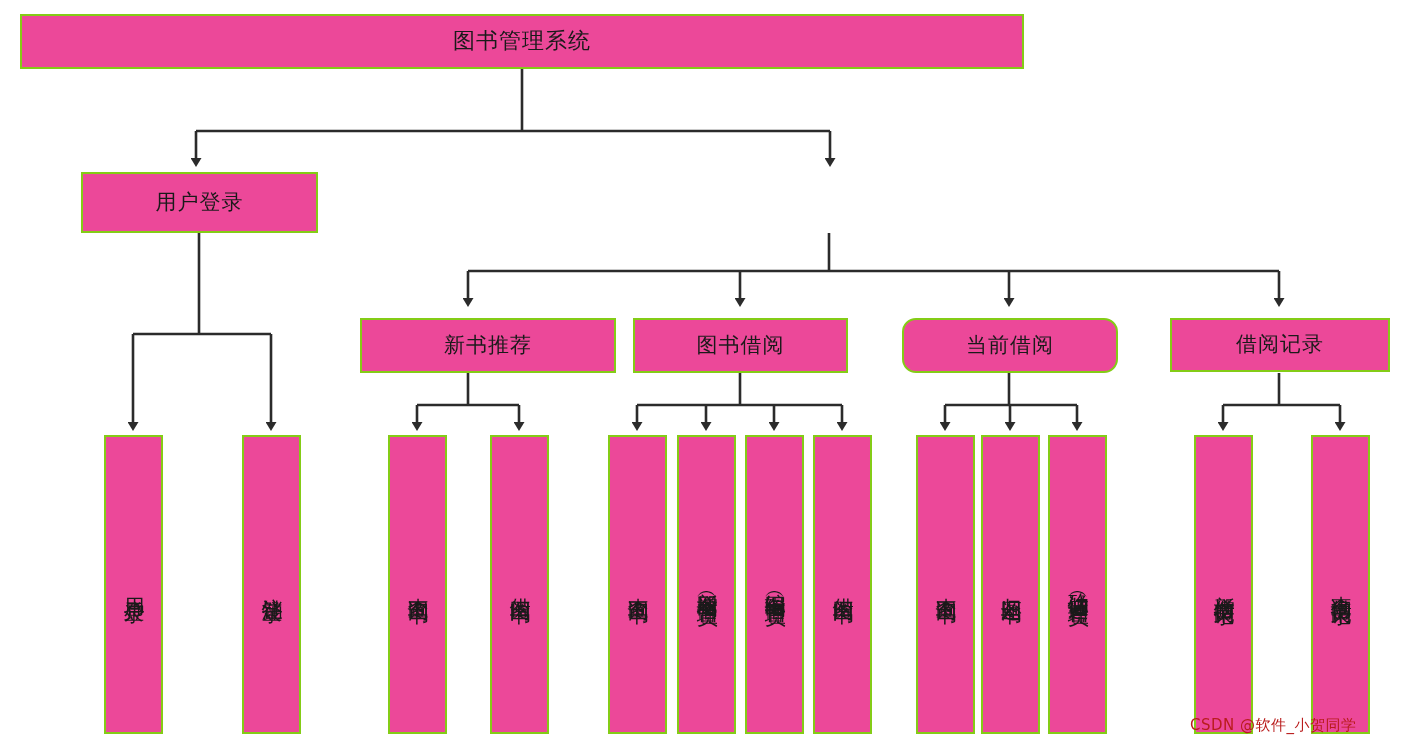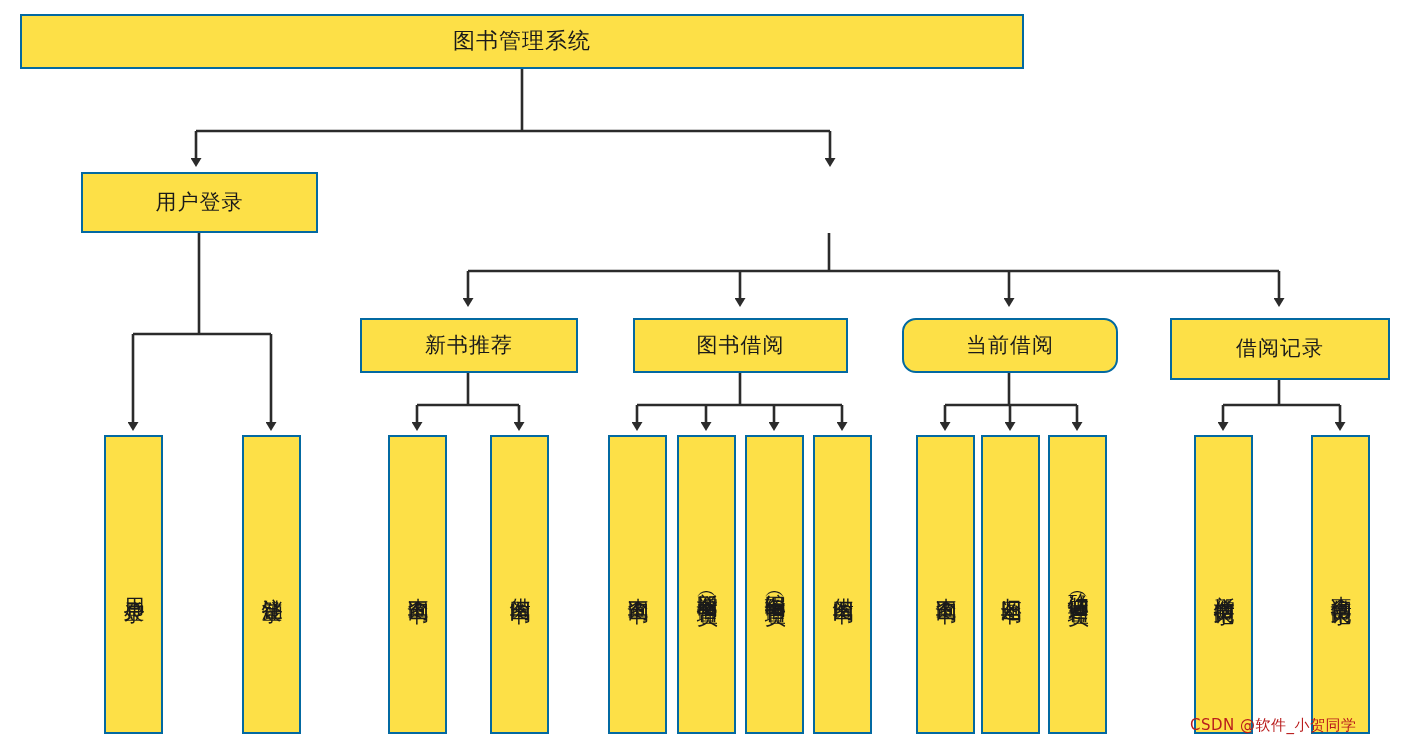--- a/index.html
+++ b/index.html
@@ -22,22 +22,22 @@
     position: absolute;
     left: 0;
     top: 0;
     width: 1405px;
     height: 747px;
     pointer-events: none;
   }
   .node {
     position: absolute;
     box-sizing: border-box;
-    border: 2px solid #0369a1;
-    background: #fde047;
+    border: 2px solid #84cc16;
+    background: #ec4899;
     display: flex;
     align-items: center;
     justify-content: center;
     color: #1a1a1a;
   }
   .node.horiz {
     font-size: 21px;
     letter-spacing: 1px;
     line-height: 1.2;
   }
@@ -119,27 +119,27 @@
       <path d="M1223,405 L1223,424" marker-end="url(#arrow)"></path>
       <path d="M1340,405 L1340,424" marker-end="url(#arrow)"></path>
     </g>
   </svg>
 
   <div class="node horiz" id="root-node" style="left:20px; top:14px; width:1004px; height:55px;">图书管理系统</div>
 
   <div class="node horiz" style="left:81px; top:172px; width:237px; height:61px;">用户登录</div>
 
 
-  <div class="node horiz" style="left:360px; top:318px; width:218px; height:55px;">新书推荐</div>
+  <div class="node horiz" style="left:360px; top:318px; width:256px; height:55px;">新书推荐</div>
 
   <div class="node horiz" style="left:633px; top:318px; width:215px; height:55px;">图书借阅</div>
 
   <div class="node horiz" style="left:902px; top:318px; width:216px; height:55px;border-radius:14px;">当前借阅</div>
 
-  <div class="node horiz" style="left:1170px; top:318px; width:220px; height:62px;">借阅记录</div>
+  <div class="node horiz" style="left:1170px; top:318px; width:220px; height:54px;">借阅记录</div>
 
   <div class="node vert" style="left:104px; top:435px; width:59px; height:299px;">
     <span class="vtext">用户登录</span>
   </div>
 
   <div class="node vert" style="left:242px; top:435px; width:59px; height:299px;">
     <span class="vtext">注销登录</span>
   </div>
 
   <div class="node vert" style="left:388px; top:435px; width:59px; height:299px;">

